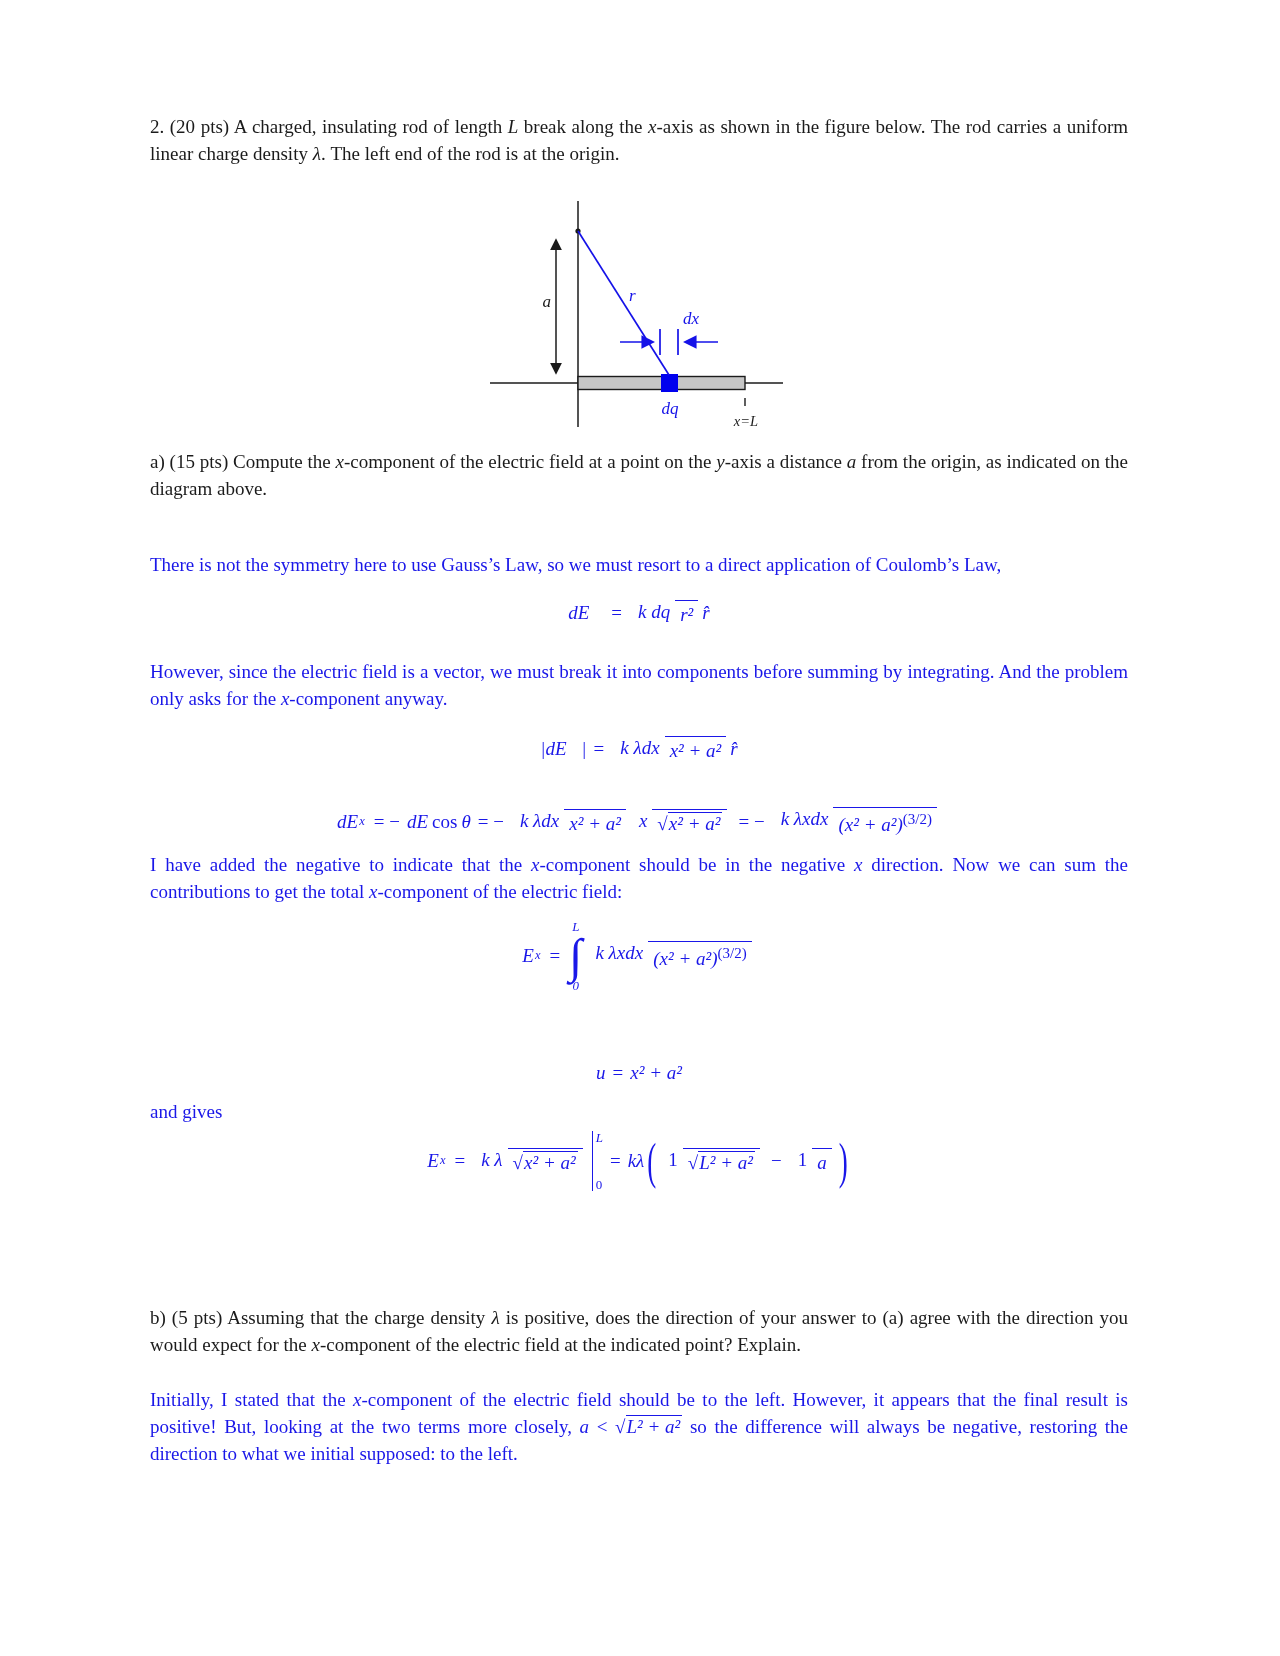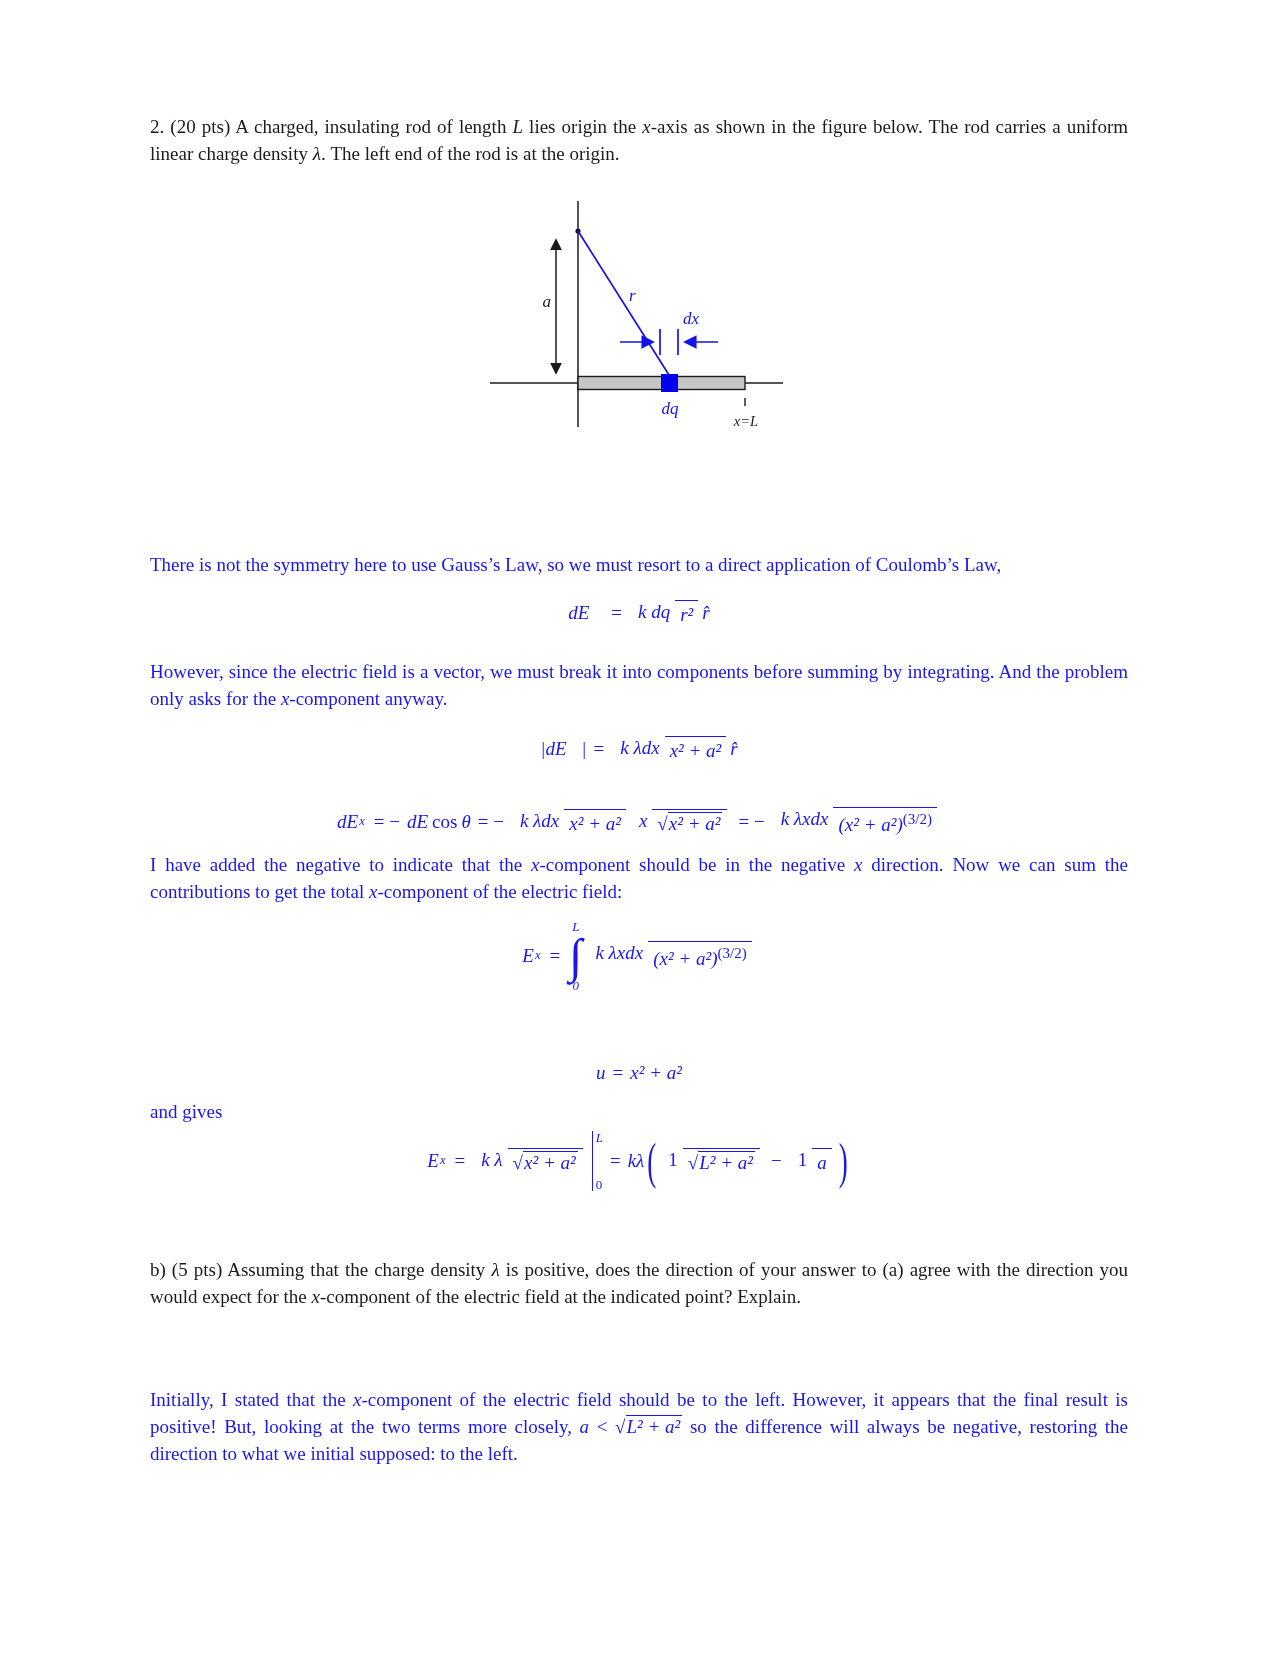--- a/index.html
+++ b/index.html
@@ -71,21 +71,21 @@
   }
   
   .fig{position:absolute;left:450px;top:193px;}
   .fig text{font-family:"Liberation Serif","DejaVu Serif",serif;font-style:italic;}
 </style>
 </head>
 <body>
 
 <div class="page">
 
-  <p class="block" style="top:113px"><span>2. (20 pts) A charged, insulating rod of length </span><span class="mi">L</span><span> lies origin the </span><span class="mi">x</span><span>-axis as shown in the figure below. The rod carries a uniform linear charge density </span><span class="mi">λ</span><span>. The left end of the rod is at the origin.</span></p>
+  <p class="block" style="top:113px"><span>2. (20 pts) A charged, insulating rod of length </span><span class="mi">L</span><span> break along the </span><span class="mi">x</span><span>-axis as shown in the figure below. The rod carries a uniform linear charge density </span><span class="mi">λ</span><span>. The left end of the rod is at the origin.</span></p>
 
   <svg class="fig" width="335" height="240" viewBox="0 0 335 240">
     <defs>
       <marker id="mb" viewBox="0 0 10 10" refX="8.5" refY="5" markerWidth="8" markerHeight="8" orient="auto-start-reverse">
         <path d="M0,0 L10,5 L0,10 z" fill="#1b1b1b"></path>
       </marker>
       <marker id="mblue" viewBox="0 0 10 10" refX="8.5" refY="5" markerWidth="8" markerHeight="8" orient="auto-start-reverse">
         <path d="M0,0 L10,5 L0,10 z" fill="#1512e8"></path>
       </marker>
     </defs>
@@ -108,20 +108,21 @@
 
     <line x1="295" y1="205" x2="295" y2="213" stroke="#1b1b1b" stroke-width="1.4"></line>
 
     <text x="101" y="114" font-size="17" text-anchor="end" fill="#1b1b1b">a</text>
     <text x="179" y="108" font-size="17" fill="#1512e8">r</text>
     <text x="233" y="131" font-size="17" fill="#1512e8">dx</text>
     <text x="220" y="221" font-size="17" text-anchor="middle" fill="#1512e8">dq</text>
     <text x="296" y="233" font-size="14.5" text-anchor="middle" fill="#1b1b1b">x=L</text>
   </svg>
 
+  <p class="block" style="top:448px"><span>a) (15 pts) Compute the </span><span class="mi">x</span><span>-component of the electric field at a point on the </span><span class="mi">y</span><span>-axis a distance </span><span class="mi">a</span><span> from the origin, as indicated on the diagram above.</span></p>
 
   <p class="block blue" style="top:551px"><span>There is not the symmetry here to use Gauss’s Law, so we must resort to a direct application of Coulomb’s Law,</span></p>
 
   <div class="eq" style="top:586px;height:54px">
     <span class="mi">dE⃗</span>
     <span class="op">=</span>
     <span class="frac">
       <span class="num mi">k dq</span>
       <span class="den mi">r²</span>
     </span>
@@ -209,17 +210,17 @@
       <span class="den mi"><span class="sqw">√<span class="rad">L² + a²</span></span></span>
     </span>
     <span class="op">−</span>
     <span class="frac">
       <span class="num rm">1</span>
       <span class="den mi">a</span>
     </span>
     <span class="bp">)</span>
   </div>
 
-  <p class="block" style="top:1256px"><span>b) (5 pts) Assuming that the charge density </span><span class="mi">λ</span><span> is positive, does the direction of your answer to (a) agree with the direction you would expect for the </span><span class="mi">x</span><span>-component of the electric field at the indicated point? Explain.</span></p>
+  <p class="block" style="top:1304px"><span>b) (5 pts) Assuming that the charge density </span><span class="mi">λ</span><span> is positive, does the direction of your answer to (a) agree with the direction you would expect for the </span><span class="mi">x</span><span>-component of the electric field at the indicated point? Explain.</span></p>
 
   <p class="block blue" style="top:1386px"><span>Initially, I stated that the </span><span class="mi">x</span><span>-component of the electric field should be to the left.  However, it appears that the final result is positive!  But, looking at the two terms more closely, </span><span class="mi">a</span><span> &lt; </span><span class="sqw">√<span class="rad mi">L² + a²</span></span><span> so the difference will always be negative, restoring the direction to what we initial supposed: to the left.</span></p>
 
 </div>
 
 </body></html>

